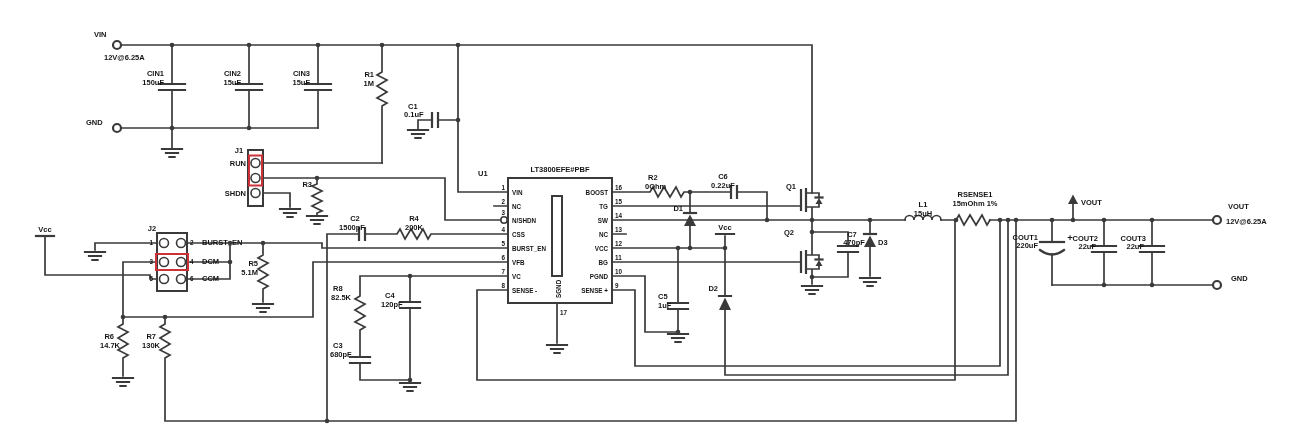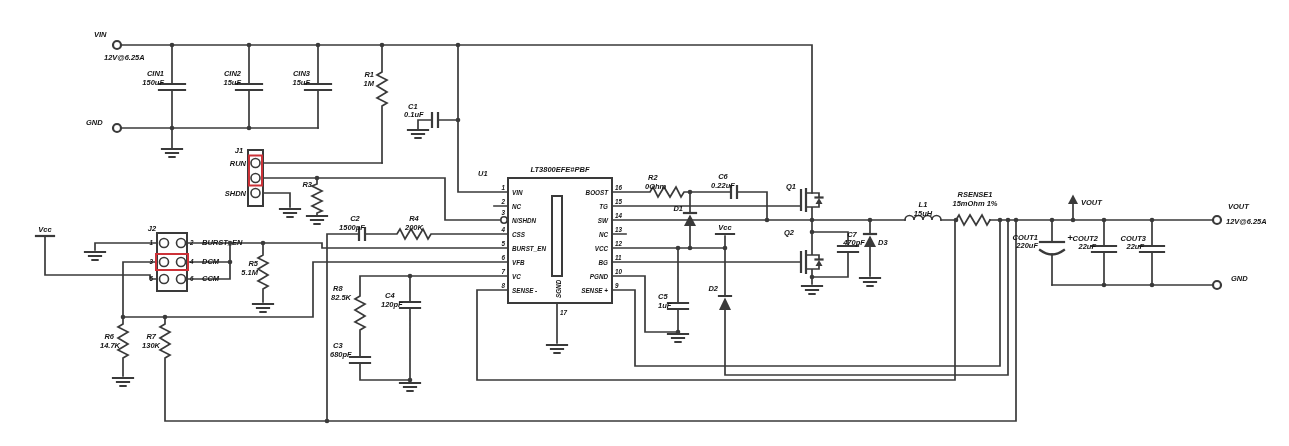--- a/index.html
+++ b/index.html
@@ -1,17 +1,17 @@
 <!DOCTYPE html>
 <html style="--wire: #3a3a3a; --text: #141414; --highlight: #cc3238; --background: #ffffff;"><head>
 <meta charset="utf-8">
 <style>
   :root{ --wire:#3a3a3a; --text:#141414; --highlight:#cc3238; --background:#ffffff; }
   html,body{margin:0;padding:0;background:var(--background);}
-  .stage{width:1289px;height:446px;position:relative;background:var(--background);font-style:italic;}
+  .stage{width:1289px;height:446px;position:relative;background:var(--background);}
   svg{display:block;}
   svg text{font-family:"Liberation Sans",sans-serif;font-weight:bold;font-size:7.5px;fill:var(--text);}
   .t65{font-size:6.3px;}
   .t9{font-size:9.5px;}
   .mid{text-anchor:middle;}
   .end{text-anchor:end;}
   .w{stroke:var(--wire);stroke-width:1.7;fill:none;stroke-linecap:square;stroke-linejoin:miter;}
   .w2{stroke-width:2.2;}
   .dot{fill:var(--wire);stroke:none;}
   .tri{fill:var(--wire);stroke:none;}

